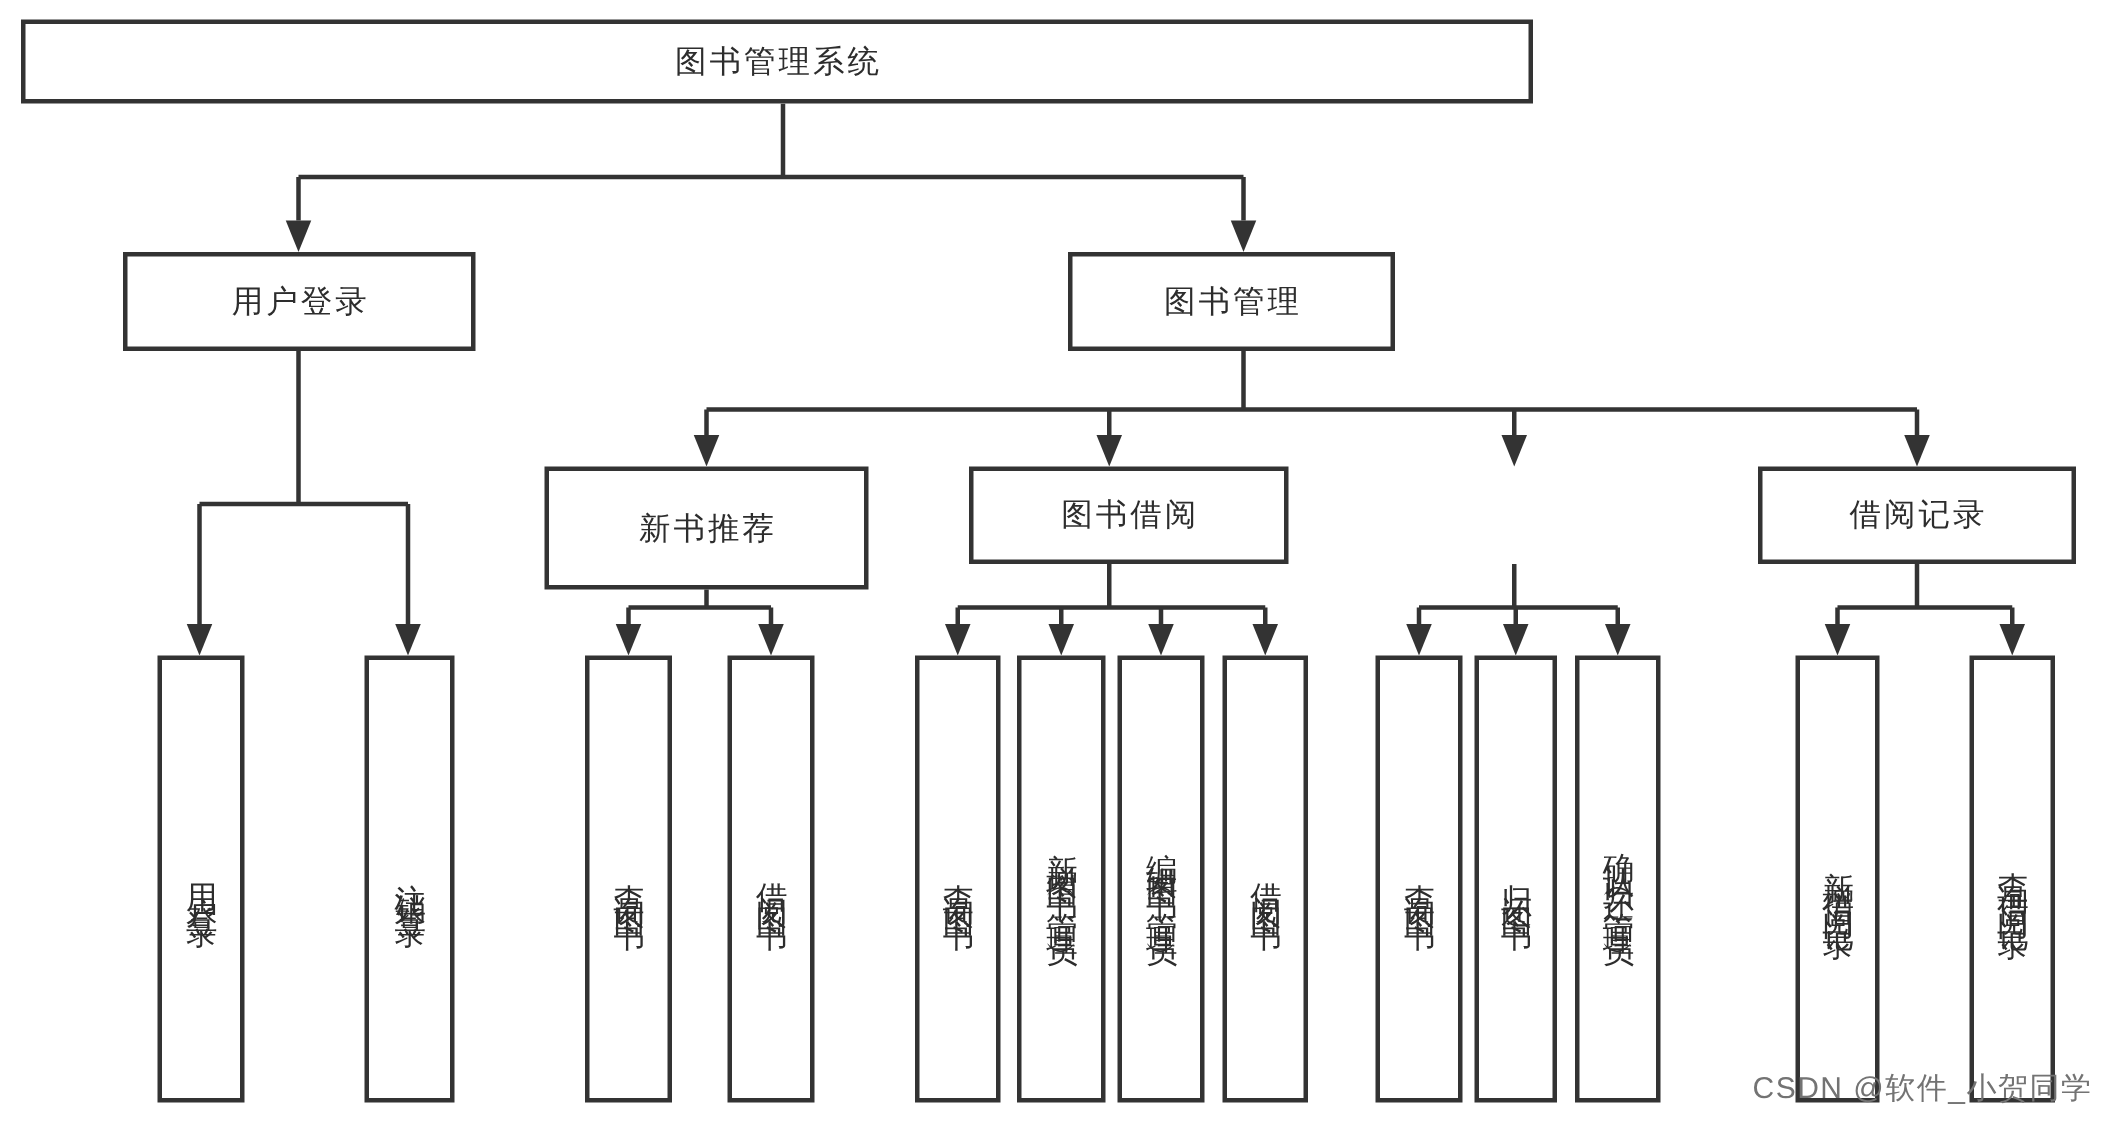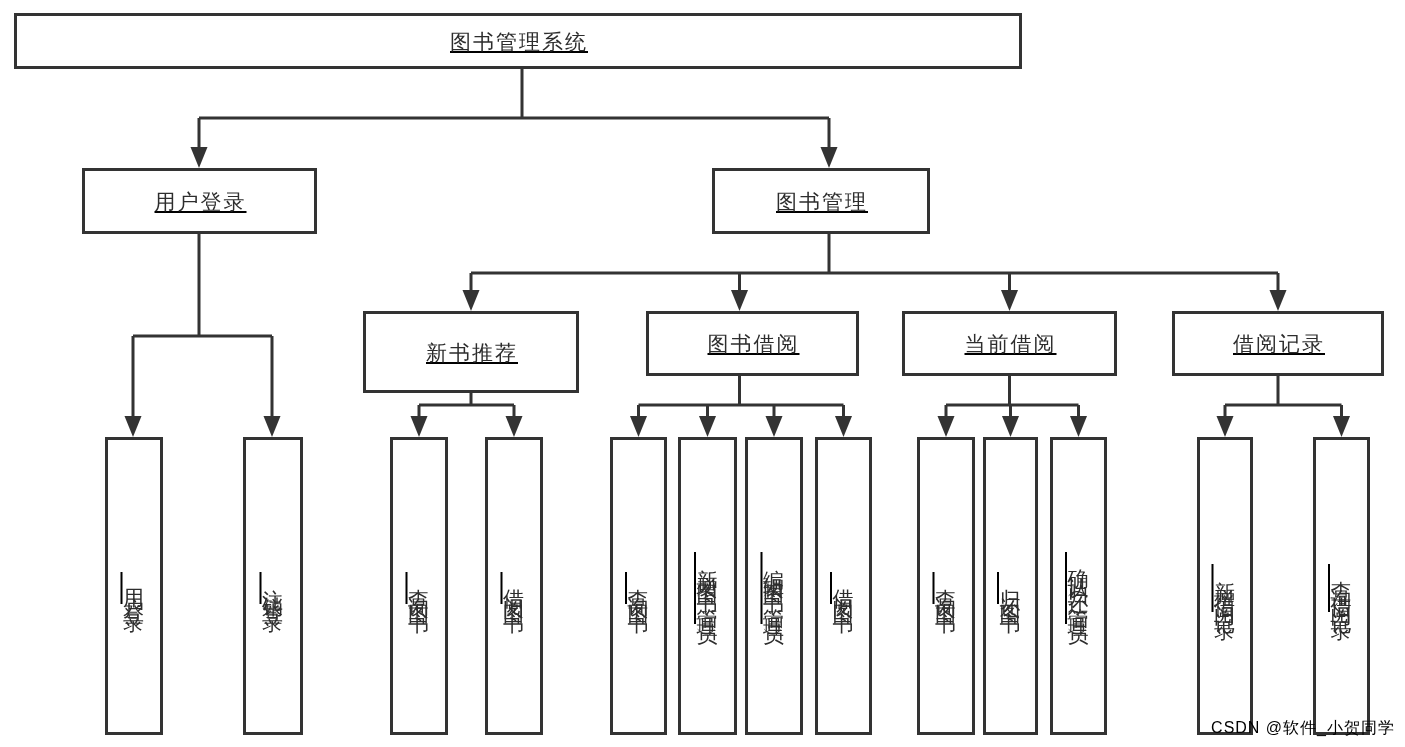--- a/index.html
+++ b/index.html
@@ -23,21 +23,20 @@
     height: 747px;
   }
   .node {
     position: absolute;
     box-sizing: border-box;
     border: 3px solid #333333;
     background: #ffffff;
     display: flex;
     align-items: center;
     justify-content: center;
-    text-decoration: underline;
   }
   .node span {
     color: #2d2d2d;
     line-height: 1;
     white-space: nowrap;
   }
   .h span {
     font-size: 21px;
     letter-spacing: 2px;
     padding-left: 2px;
@@ -46,22 +45,22 @@
     writing-mode: vertical-rl;
     text-orientation: mixed;
     font-size: 21px;
     letter-spacing: 8px;
     padding-top: 4px;
   }
   #watermark {
     position: absolute;
     right: 10px;
     bottom: 8px;
-    font-size: 16px;
-    color: #000000;
+    font-size: 20px;
+    color: #737373;
     letter-spacing: 1px;
     white-space: nowrap;
     pointer-events: none;
   }
 </style>
 </head>
 <body>
 
 <div id="canvas">
 
@@ -106,23 +105,20 @@
   <div class="node h" style="left:712px;top:168px;width:218px;height:66px">
     <span>图书管理</span>
   </div>
 
   <div class="node h" style="left:363px;top:311px;width:216px;height:82px">
     <span>新书推荐</span>
   </div>
   <div class="node h" style="left:646px;top:311px;width:213px;height:65px">
     <span>图书借阅</span>
   </div>
-  <div class="node h" style="left:902px;top:311px;width:215px;height:65px">
-    <span>当前借阅</span>
-  </div>
   <div class="node h" style="left:1172px;top:311px;width:212px;height:65px">
     <span>借阅记录</span>
   </div>
 
   <div class="node v" style="left:105px;top:437px;width:58px;height:298px">
     <span>用户登录</span>
   </div>
   <div class="node v" style="left:243px;top:437px;width:60px;height:298px">
     <span>注销登录</span>
   </div>

